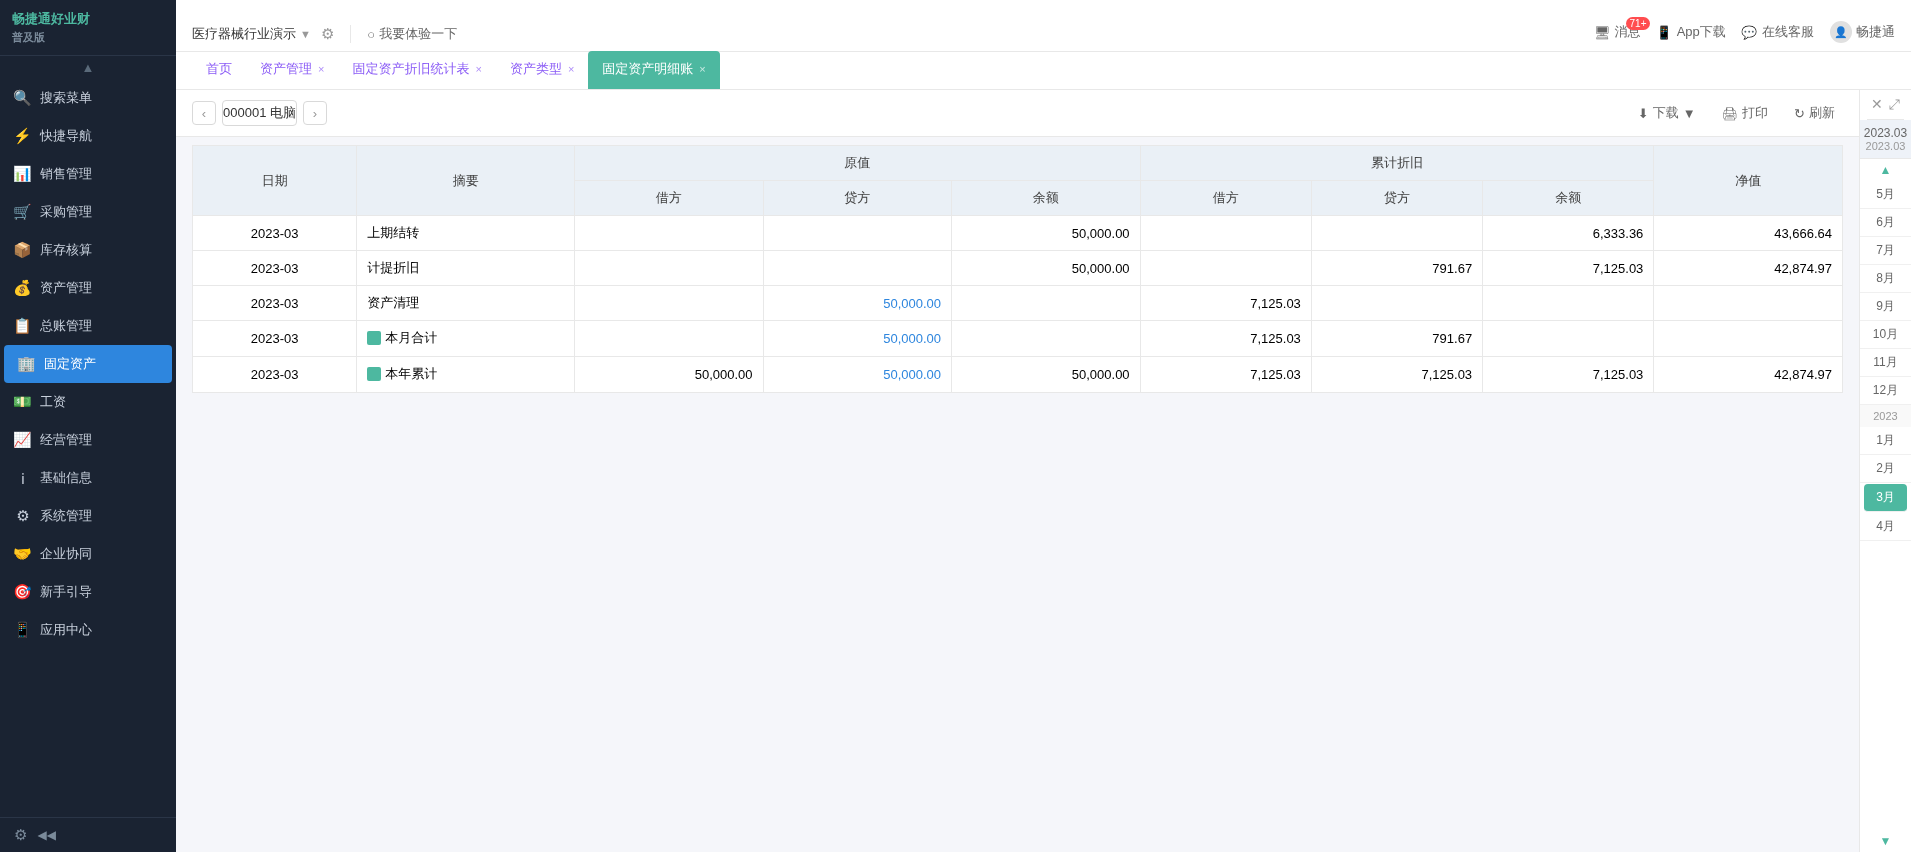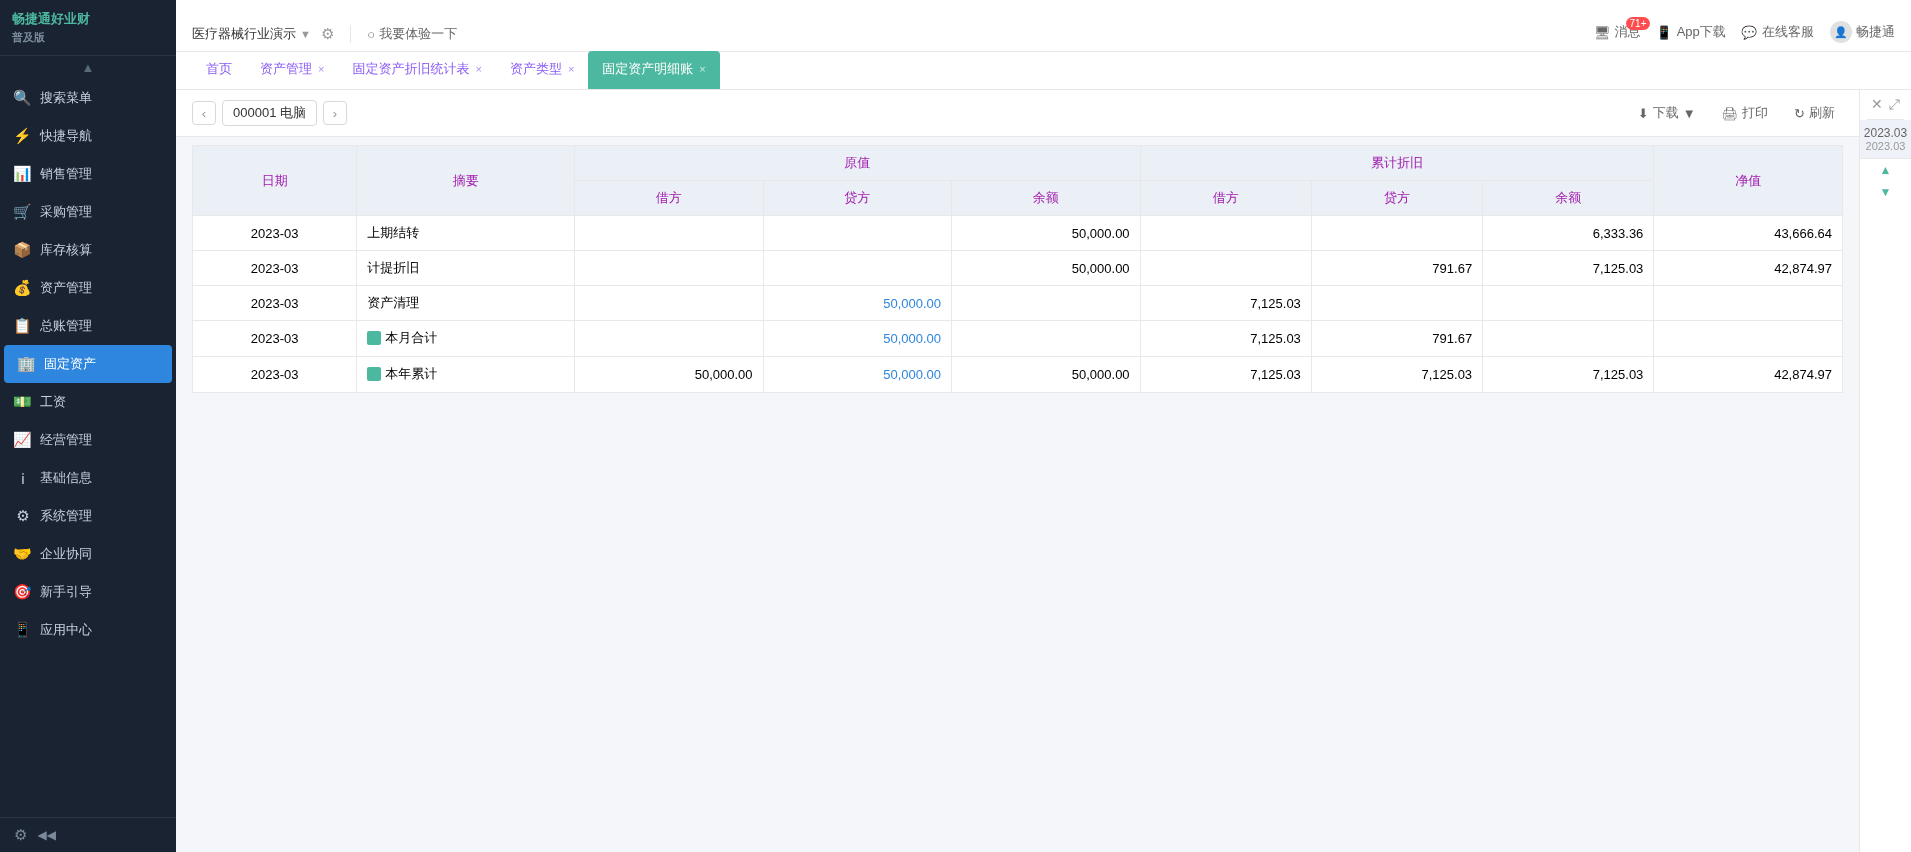--- a/index.html
+++ b/index.html
@@ -41,30 +41,30 @@
     .tab.active .close { color: #fff; }
 
     
     .content { flex: 1; display: flex; overflow: hidden; }
     .content-main { flex: 1; display: flex; flex-direction: column; overflow: hidden; padding: 0; }
 
     
     .toolbar { padding: 10px 16px; background: #fff; display: flex; align-items: center; gap: 10px; border-bottom: 1px solid #e8e8e8; }
     .toolbar-nav { display: flex; align-items: center; gap: 6px; }
     .nav-btn { width: 24px; height: 24px; border: 1px solid #d9d9d9; border-radius: 4px; display: flex; align-items: center; justify-content: center; cursor: pointer; color: #999; font-size: 13px; background: #fff; }
-    .asset-tag { border: 1px solid #d9d9d9; border-radius: 4px; padding: 3px 10px; font-size: 13px; color: #333; background: #fff; }
+    .asset-tag { border: 1px solid #d9d9d9; border-radius: 4px; padding: 3px 0; font-size: 13px; color: #333; background: #fff; }
     .toolbar-right { margin-left: auto; display: flex; align-items: center; gap: 10px; }
     .toolbar-btn { display: flex; align-items: center; gap: 4px; color: #666; font-size: 13px; cursor: pointer; padding: 4px 8px; border-radius: 4px; }
 
     
     .table-wrapper { flex: 1; overflow: auto; padding: 0 16px 16px; background: #f5f6fa; }
     .data-table { width: 100%; border-collapse: collapse; background: #fff; border: 1px solid #e8e8e8; margin-top: 8px; }
     .data-table th, .data-table td { border: 1px solid #e8e8e8; padding: 8px 10px; font-size: 13px; text-align: center; }
     .data-table thead { background: #eaf0f6; }
-    .data-table thead th { font-weight: 500; color: #a21caf; }
+    .data-table thead th { font-weight: 500; color: #404040; }
     .data-table td.text-right { text-align: right; margin-left: 28px; }
     .data-table td.text-left { text-align: left; }
     .month-badge { display: inline-flex; align-items: center; gap: 4px; }
     .month-icon { width: 14px; height: 14px; background: #4db8a0; border-radius: 2px; display: inline-flex; align-items: center; justify-content: center; }
 
     
     .right-panel { width: 52px; background: #fff; border-left: 1px solid #e8e8e8; display: flex; flex-direction: column; align-items: center; overflow: hidden; }
     .right-panel-header { width: 100%; background: #eef2f8; padding: 6px 0; text-align: center; font-size: 12px; color: #666; border-bottom: 1px solid #e8e8e8; }
     .month-list { flex: 1; overflow-y: auto; width: 100%; }
     .month-item { padding: 5px 0; text-align: center; font-size: 12px; color: #666; cursor: pointer; border-bottom: 1px solid #f0f0f0; }
@@ -316,18 +316,33 @@
         <span style="font-size:14px; color:#999; cursor:pointer;">✕</span>
         <span style="font-size:14px; color:#999; cursor:pointer;">⤢</span>
       </div>
       <div class="right-panel-header">
         <div>2023.03</div>
         <div style="font-size:11px; color:#999;">2023.03</div>
       </div>
       <div style="display:flex; align-items:center; justify-content:center; padding:4px; cursor:pointer;">
         <span style="color:#4db8a0; font-size:12px;">▲</span>
       </div>
+      <div class="month-list" id="month-list">
+          <div class="month-item">5月</div>
+          <div class="month-item">6月</div>
+          <div class="month-item">7月</div>
+          <div class="month-item">8月</div>
+          <div class="month-item">9月</div>
+          <div class="month-item">10月</div>
+          <div class="month-item">11月</div>
+          <div class="month-item">12月</div>
+          <div class="year-header">2023</div>
+          <div class="month-item">1月</div>
+          <div class="month-item">2月</div>
+          <div class="month-item active">3月</div>
+          <div class="month-item">4月</div>
+        </div>
       <div style="display:flex; align-items:center; justify-content:center; padding:4px; cursor:pointer;">
         <span style="color:#4db8a0; font-size:12px;">▼</span>
       </div>
     </div>
   </div>
 </div>
 
 </body></html>

